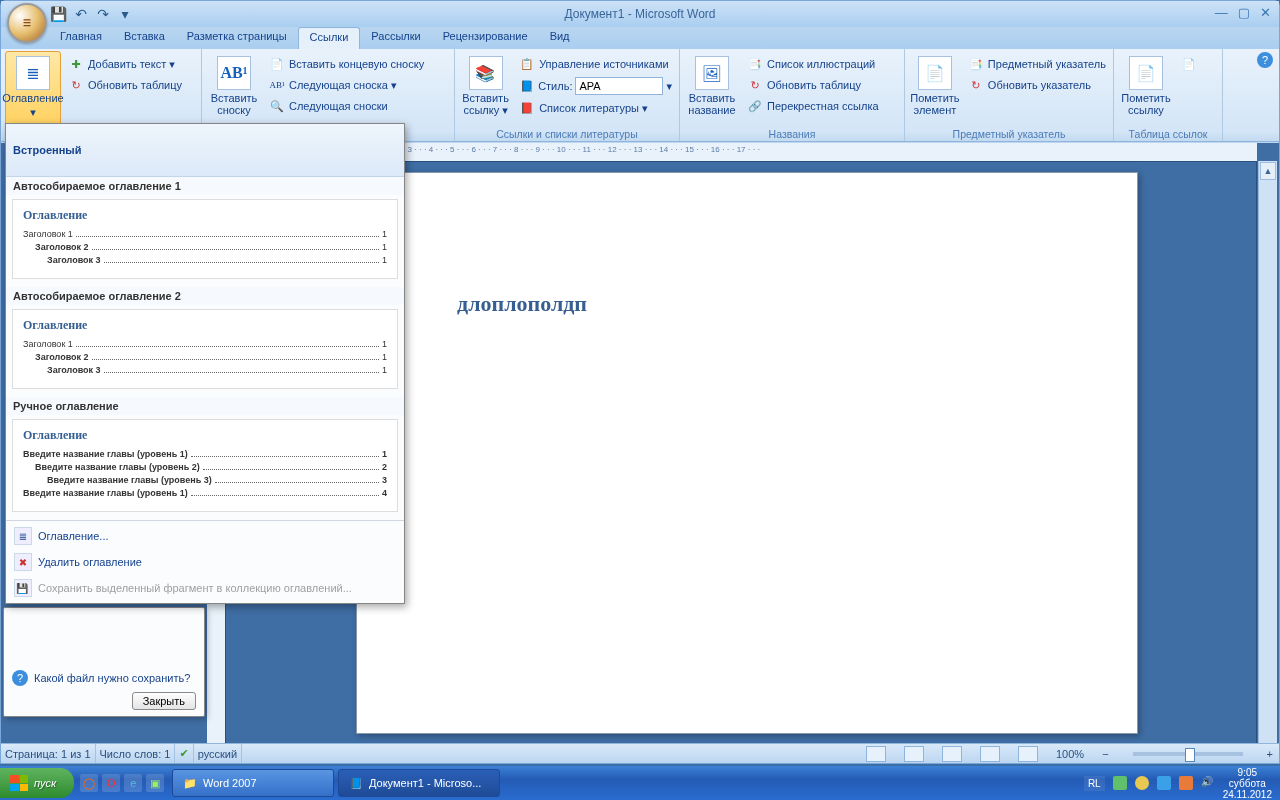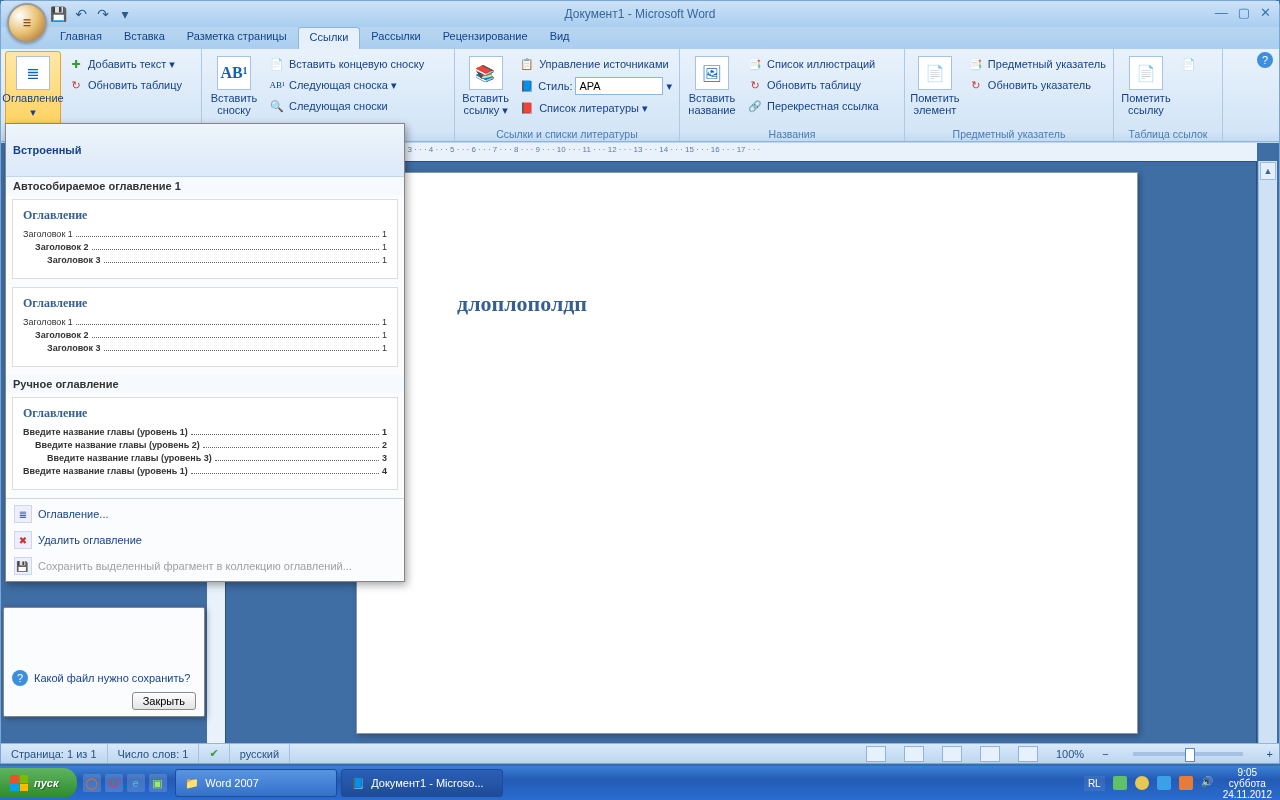--- a/index.html
+++ b/index.html
@@ -53,29 +53,29 @@
 .gitem.disabled{color:#a0a0a0;}
 .gitem .gi{width:16px;height:16px;background:#eef;border:1px solid #cbd8ea;font-size:10px;display:flex;align-items:center;justify-content:center;}
 
 
 .savebubble{position:absolute;left:2px;bottom:46px;width:200px;height:108px;background:#fbfcfe;border:1px solid #868686;box-shadow:2px 2px 6px rgba(0,0,0,.3);border-radius:2px;z-index:15;}
 .savebubble .q{position:absolute;left:8px;bottom:30px;display:flex;align-items:center;gap:6px;color:#15428b;}
 .savebubble .q .qi{width:16px;height:16px;border-radius:50%;background:#3e8ede;color:#fff;text-align:center;line-height:16px;font-size:11px;}
 .savebubble button{position:absolute;right:8px;bottom:6px;font-size:11px;padding:2px 10px;background:linear-gradient(#fefefe,#e4e4e4);border:1px solid #8a8a8a;border-radius:3px;}
 
 .statusbar{position:absolute;left:0;right:0;bottom:0;height:19px;background:linear-gradient(#d9e9fa,#bcd6f0);border-top:1px solid #8fb5dd;display:flex;align-items:center;color:#2a5080;font-size:11px;}
-.statusbar .scell{padding:0 10px;border-right:1px solid #a4c2e2;height:100%;display:flex;align-items:center;gap:4px;}
+.statusbar .scell{padding:0 4px;border-right:1px solid #a4c2e2;height:100%;display:flex;align-items:center;gap:4px;}
 .statusbar .right{margin-left:auto;display:flex;align-items:center;gap:18px;padding-right:6px;}
 .viewbtn{width:18px;height:14px;border:1px solid #8fb5dd;background:#e7f1fb;}
 .zoomtrack{width:110px;height:4px;background:#a7c2e0;position:relative;margin:0 6px;}
 .zoomtrack .thumb{position:absolute;left:52px;top:-4px;width:8px;height:12px;background:#fff;border:1px solid #5a88bb;}
 
 
 .taskbar{position:absolute;left:0;right:0;bottom:0;height:34px;background:linear-gradient(#3c81d6,#245bb5 40%,#2a6cd0);display:flex;align-items:center;color:#fff;}
-.start{height:30px;padding:0 18px 0 10px;background:linear-gradient(#5fb45f,#2e8b2e);border-radius:0 14px 14px 0;display:flex;align-items:center;gap:6px;font-weight:bold;font-style:italic;text-shadow:1px 1px 1px rgba(0,0,0,.4);}
+.start{height:30px;padding:0 18px 0 10px;background:linear-gradient(#5fb45f,#2e8b2e);border-radius:0 14px 14px 0;display:flex;align-items:center;gap:6px;font-weight:normal;font-style:italic;text-shadow:1px 1px 1px rgba(0,0,0,.4);}
 .start .flag{width:18px;height:16px;display:grid;grid-template-columns:1fr 1fr;grid-template-rows:1fr 1fr;gap:1px;}
 .start .flag span:nth-child(1){background:#f25022;}.start .flag span:nth-child(2){background:#7fba00;}.start .flag span:nth-child(3){background:#00a4ef;}.start .flag span:nth-child(4){background:#ffb900;}
 .tray{margin-left:auto;display:flex;align-items:center;gap:8px;padding:0 8px;font-size:10px;text-align:center;}
 .taskbtn{height:26px;padding:0 10px;margin:0 2px;background:linear-gradient(#5a95e2,#3470c8);border:1px solid #1f4a99;border-radius:3px;display:flex;align-items:center;gap:6px;color:#fff;font-size:11px;min-width:140px;}
 .taskbtn.pressed{background:linear-gradient(#2a5fb8,#1e4b96);}
 .ql{display:flex;gap:4px;padding:0 6px;}
 .ql .qli{width:18px;height:18px;background:rgba(255,255,255,.15);border-radius:2px;display:flex;align-items:center;justify-content:center;font-size:11px;}
 .tray .lang{background:rgba(255,255,255,.08);padding:2px 4px;}
 .tray .clock{line-height:11px;}
 .trayicon{width:14px;height:14px;display:inline-block;}
@@ -278,20 +278,21 @@
             <span class="dots"></span>
             <span class="pg">1</span>
           </div>
           <div class="toc-line l3">
             <span class="lbl"><b>Заголовок 3</b></span>
             <span class="dots"></span>
             <span class="pg">1</span>
           </div>
         </div>
     </div>
+    <div class="gallery-section">Автособираемое оглавление 2</div>
     <div class="toc-sample">
       <div class="toc-title">Оглавление</div>
       <div id="sampleB">
           <div class="toc-line l1">
             <span class="lbl" style="font-weight: normal;">Заголовок 1</span>
             <span class="dots"></span>
             <span class="pg">1</span>
           </div>
           <div class="toc-line l2">
             <span class="lbl"><b>Заголовок 2</b></span>

